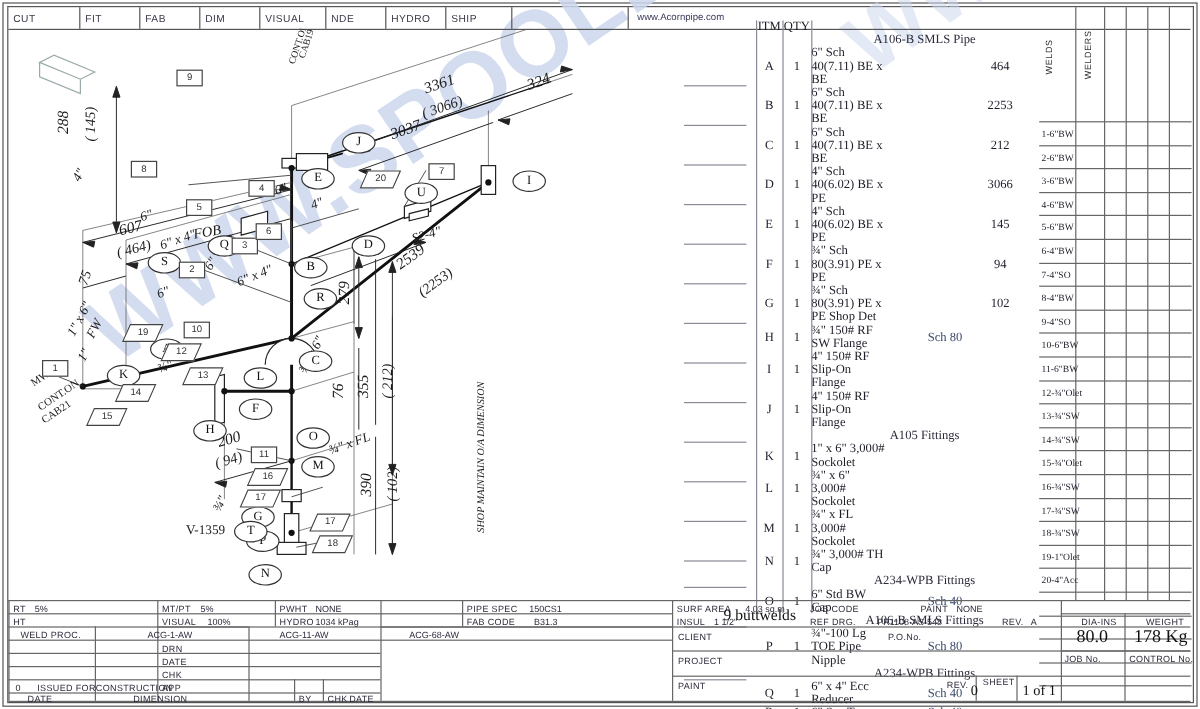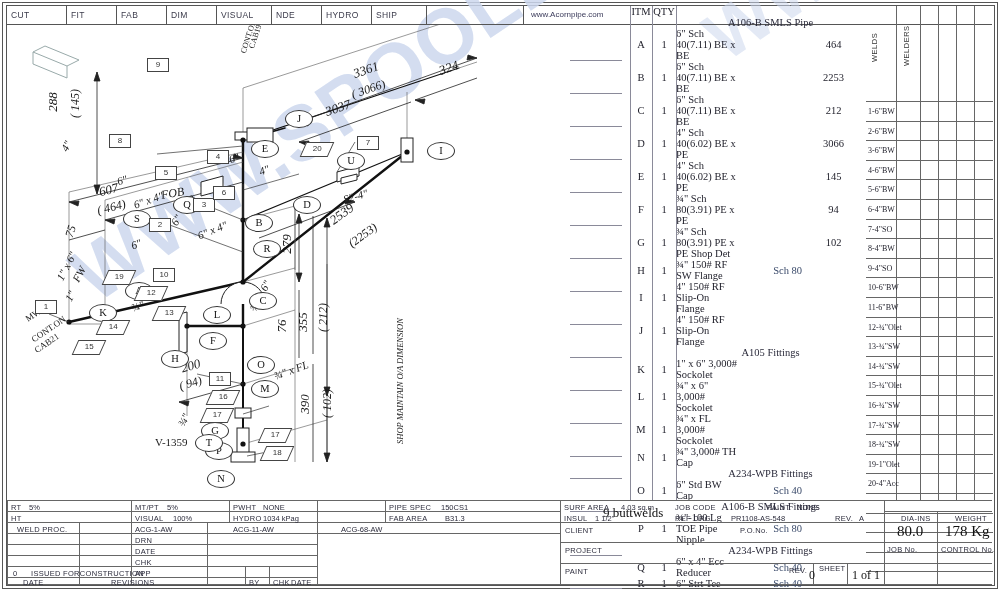--- a/index.html
+++ b/index.html
@@ -42,21 +42,21 @@
      background:#fff;color:#111;}
   .weldno{position:absolute;width:20px;height:12px;border:1px solid #444;
      font-size:8px;text-align:center;line-height:11px;background:#fff;color:#333;
      font-family:"Liberation Sans",sans-serif;}
   .diamo{position:absolute;width:26px;height:13px;border:1px solid #444;background:#fff;
      font-size:8px;text-align:center;line-height:12px;color:#333;
      transform:skewX(-24deg);font-family:"Liberation Sans",sans-serif;}
   .diamo span{display:block;transform:skewX(24deg);}
 
   
-  #bom{position:absolute;left:562px;top:6px;width:303px;height:494px;font-family:"Liberation Serif",serif;}
+  #bom{position:absolute;left:562px;top:17px;width:303px;height:494px;font-family:"Liberation Serif",serif;}
   #bom table{border-collapse:collapse;width:100%;table-layout:fixed;font-size:10.5px;color:#1d1d28;}
   #bom td,#bom th{border:0;padding:0;}
   .bline{border-bottom:1px solid #8a8a99;}
   .grp{text-align:center;font-size:10.5px;color:#2a2a3a;}
   .itm{width:22px;text-align:center;}
   .qty{width:24px;text-align:center;}
   .desc{padding-left:3px;}
   .sch{text-align:right;padding-right:4px;width:54px;color:#3a4a6a;}
   .len{text-align:center;padding-right:4px;width:46px;}
   .vrule{position:absolute;top:0;bottom:0;width:0;border-left:1px solid #8a8a99;}
@@ -676,42 +676,42 @@
     <div class="tv" style="left:614px;top:3px">4.03 sq.m</div>
     <div class="t" style="left:668px;top:3px">JOB CODE</div>
     <div class="t" style="left:760px;top:3px">PAINT</div>
     <div class="tv" style="left:790px;top:3px">NONE</div>
 
     <div class="t" style="left:4px;top:14px">HT</div>
     <div class="t" style="left:128px;top:14px">VISUAL</div>
     <div class="tv" style="left:166px;top:14px">100%</div>
     <div class="t" style="left:226px;top:14px">HYDRO</div>
     <div class="tv" style="left:256px;top:14px">1034 kPag</div>
-    <div class="t" style="left:382px;top:14px">FAB AREA</div>
+    <div class="t" style="left:382px;top:14px">FAB CODE</div>
     <div class="tv" style="left:438px;top:14px">B31.3</div>
     <div class="t" style="left:557px;top:14px">INSUL</div>
     <div class="tv" style="left:588px;top:14px">1 1/2"</div>
     <div class="t" style="left:668px;top:14px">REF DRG.</div>
     <div class="tv" style="left:724px;top:14px">PR1108-AS-548</div>
     <div class="t" style="left:828px;top:14px">REV.</div>
     <div class="tv" style="left:852px;top:14px">A</div>
 
     <div class="t" style="left:10px;top:25px">WELD PROC.</div>
-    <div class="tv" style="left:128px;top:25px">ACG-1-AW</div>
+    <div class="tv" style="left:116px;top:25px">ACG-1-AW</div>
     <div class="tv" style="left:226px;top:25px">ACG-11-AW</div>
     <div class="tv" style="left:334px;top:25px">ACG-68-AW</div>
 
     <div class="t" style="left:128px;top:36px">DRN</div>
     <div class="t" style="left:128px;top:47px">DATE</div>
     <div class="t" style="left:128px;top:58px">CHK</div>
     <div class="t" style="left:128px;top:69px">APP</div>
 
     <div class="t" style="left:6px;top:69px">0</div>
     <div class="t" style="left:24px;top:69px">ISSUED FORCONSTRUCTION</div>
-    <div class="t" style="left:104px;top:78px">REVISIONS</div>
+    <div class="t" style="left:104px;top:78px">DIMENSION</div>
     <div class="t" style="left:242px;top:78px">BY</div>
     <div class="t" style="left:266px;top:78px">CHK</div>
     <div class="t" style="left:284px;top:78px">DATE</div>
     <div class="t" style="left:16px;top:78px">DATE</div>
 
     <div class="bw" style="left:558px;top:5px">9 buttwelds</div>
     <div class="t" style="left:558px;top:26px">CLIENT</div>
     <div class="t" style="left:733px;top:26px">P.O.No.</div>
     <div class="t" style="left:558px;top:46px">PROJECT</div>
     <div class="t" style="left:558px;top:67px">PAINT</div>

